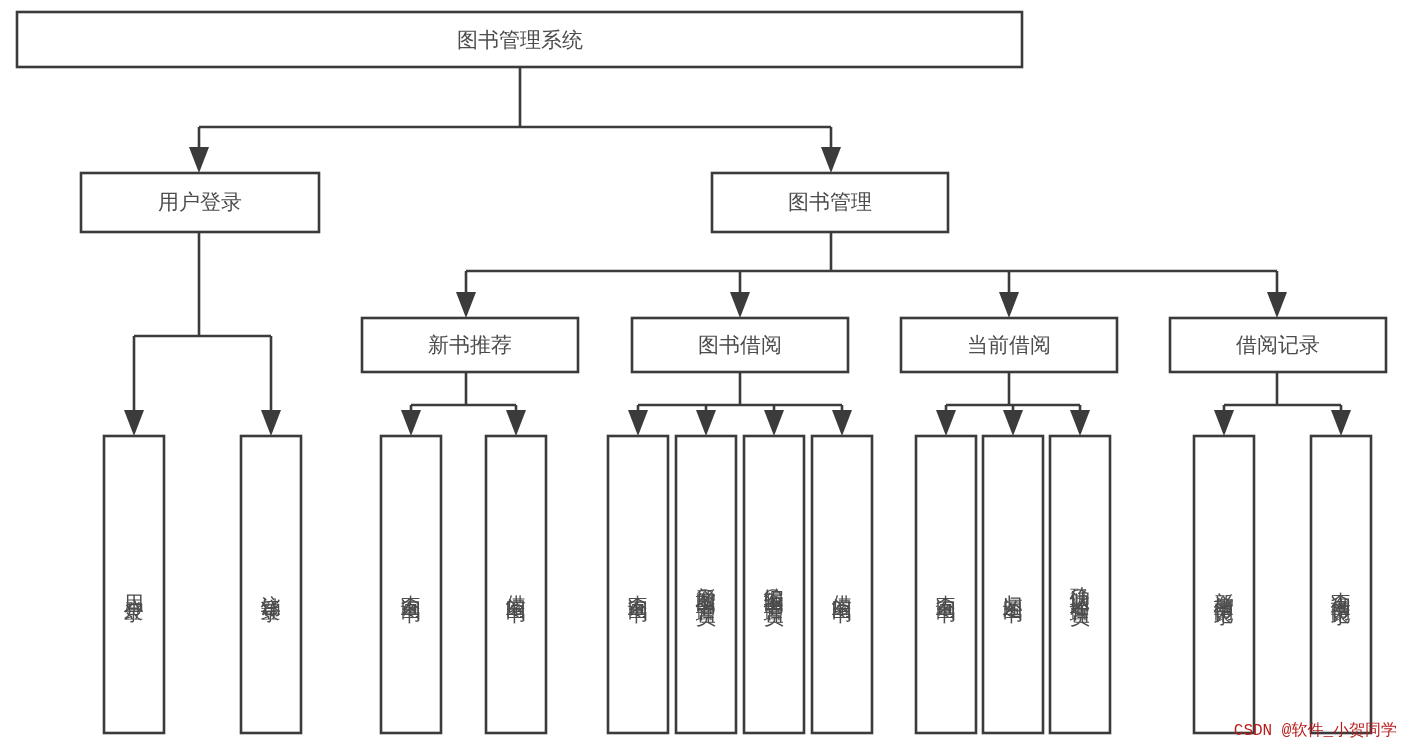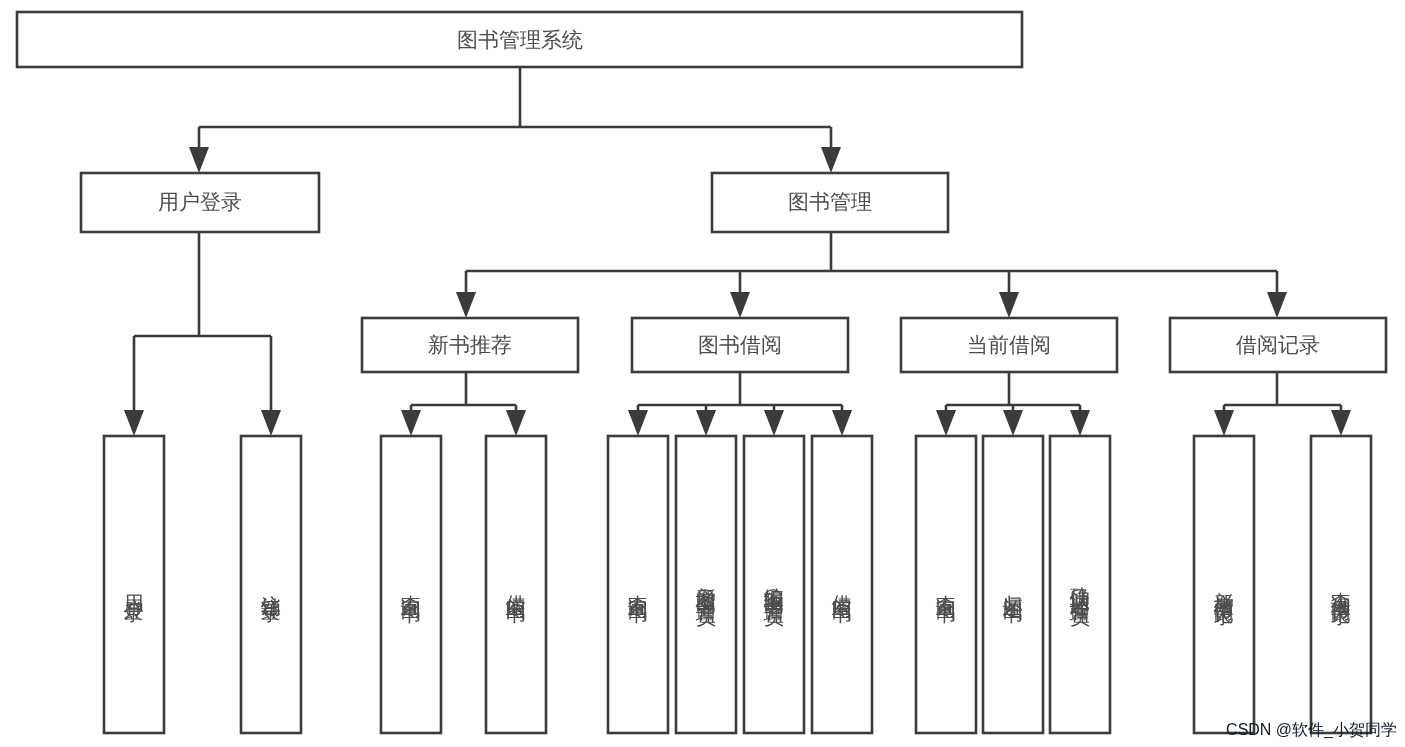--- a/index.html
+++ b/index.html
@@ -65,23 +65,23 @@
     line-height: 1.22;
     letter-spacing: 3px;
     color: #4c4c4c;
     white-space: nowrap;
     text-align: center;
   }
   .watermark {
     position: absolute;
     right: 8px;
     bottom: 6px;
-    font-family: Liberation Sans, sans-serif;
+    font-family: Liberation Mono, monospace;
     font-size: 16px;
-    color: #0f172a;
+    color: #b91c1c;
     white-space: nowrap;
     user-select: none;
   }
 </style>
 </head>
 <body>
 
 <div id="diagram-root">
 
   <svg class="diagram-canvas" viewBox="0 0 1405 747">

